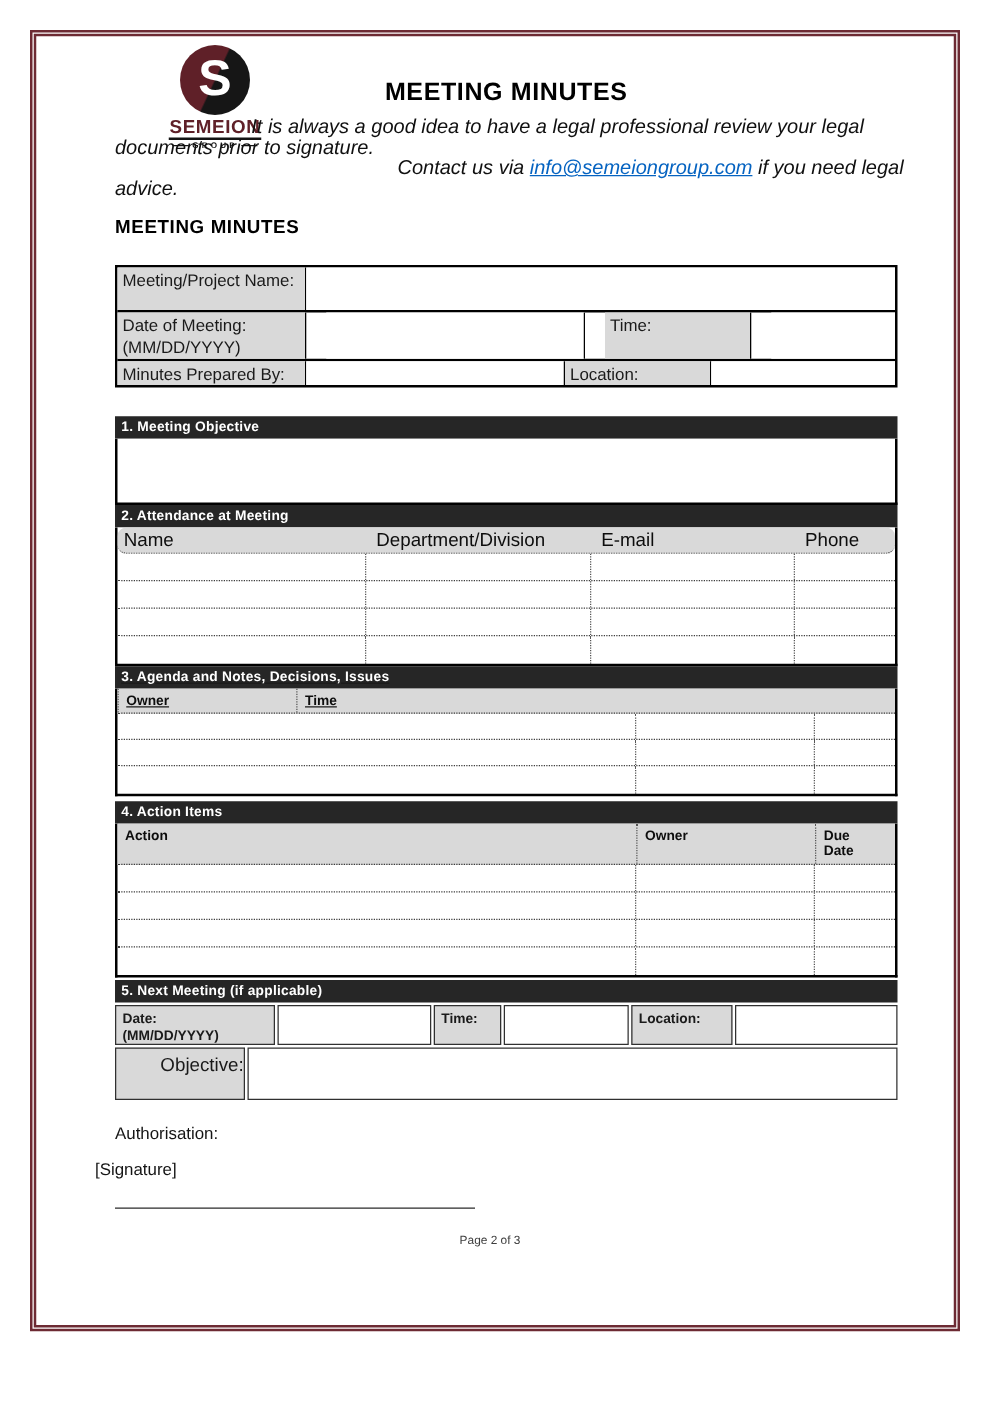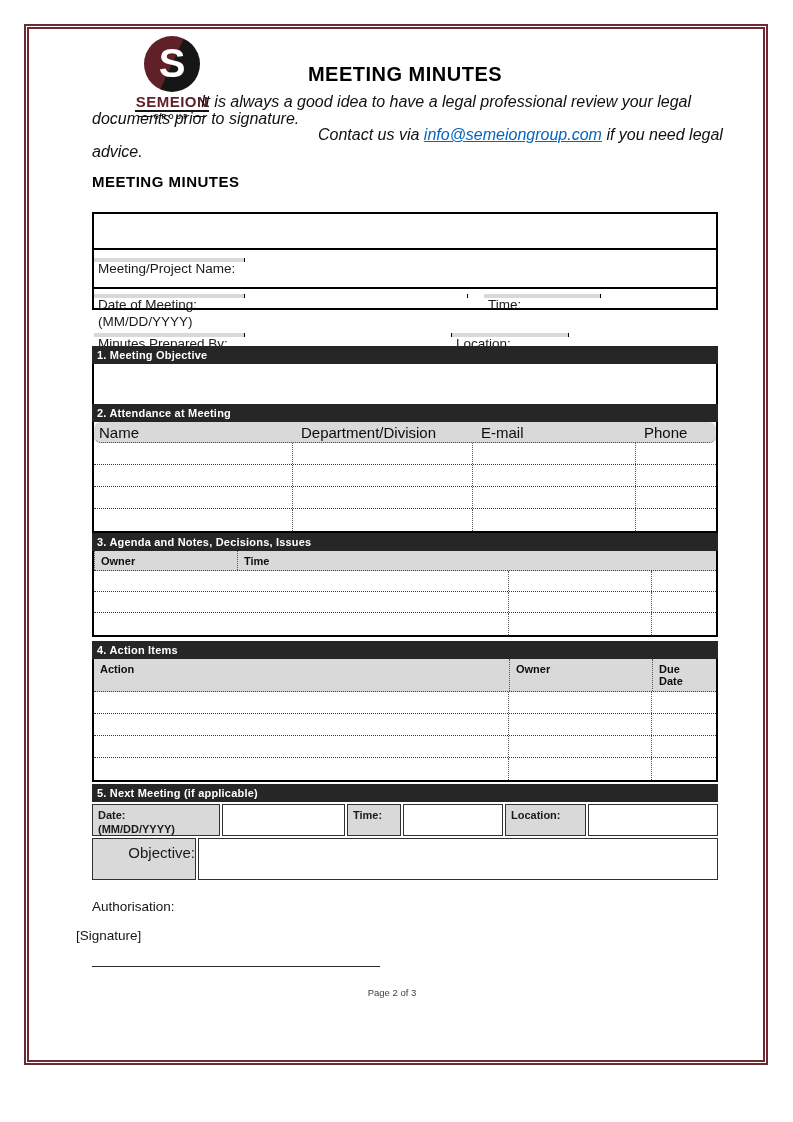--- a/index.html
+++ b/index.html
@@ -31,21 +31,21 @@
   .logo-group .txt{font-size:6.5px;font-weight:bold;letter-spacing:2.5px;color:#141414;}
   
   .title{left:92px;top:63px;width:626px;text-align:center;font-size:20px;font-weight:bold;letter-spacing:0.5px;color:#000;}
   .intro{font-style:italic;font-size:16px;color:#101010;white-space:nowrap;}
   .h2{left:92px;top:173px;font-size:15px;font-weight:bold;letter-spacing:0.5px;color:#000;}
   a.maillink{color:#0563c1;text-decoration:underline;}
   
   .t1{left:92px;top:212px;width:626px;border:2px solid #000;box-sizing:border-box;background:#fff;}
   .t1 .row{display:flex;box-sizing:border-box;}
   .t1 .row + .row{border-top:2px solid #000;}
-  .t1 .cell{box-sizing:border-box;padding:2px 4px;font-size:13.5px;line-height:1.28;margin-top:44px;}
+  .t1 .cell{box-sizing:border-box;padding:2px 4px;font-size:13.5px;line-height:1.28;}
   .t1 .lbl{background:#d9d9d9;border-right:1px solid #000;}
   .t1 .val{background:#fff;}
   
   .bar{height:18px;line-height:18px;background:#262626;color:#fff;font-size:11px;font-weight:bold;padding-left:5px;letter-spacing:0.2px;box-sizing:border-box;}
   .sec{left:92px;width:626px;box-sizing:border-box;}
   .sec-body{border:2px solid #000;border-top:none;box-sizing:border-box;background:#fff;}
   
   .grayhead{background:#d9d9d9;display:flex;box-sizing:border-box;border-bottom:1px dotted #3c3c3c;}
   .grayhead .hc{box-sizing:border-box;}
   .hc-lg{font-size:15px;padding:2px 0 0 8px;color:#0d0d0d;}
@@ -104,21 +104,21 @@
     <div class="cell val" style="flex:1;"></div>
   </div>
   <div class="row" style="height:21px;">
     <div class="cell lbl" style="width:151px;">Minutes Prepared By:</div>
     <div class="cell val" style="width:207px;border-right:1px solid #000;"></div>
     <div class="cell lbl" style="width:117px;">Location:</div>
     <div class="cell val" style="flex:1;"></div>
   </div>
 </div>
 
-<div class="abs sec" style="top:346px;border-radius:30px;">
+<div class="abs sec" style="top:333px;border-radius:30px;">
   <div class="bar">1. Meeting Objective</div>
   <div class="sec-body" style="height:53px;"></div>
 </div>
 
 <div class="abs sec" style="top:404px;">
   <div class="bar">2. Attendance at Meeting</div>
   <div class="sec-body">
     <div class="grayhead" style="height:21px;border-radius:7px;">
       <div class="hc hc-lg" style="width:199px;padding-left:5px;">Name</div>
       <div class="hc hc-lg" style="width:180px;">Department/Division</div>
@@ -145,21 +145,21 @@
     </div>
     <div class="drow last" style="height:22px;">
       <div class="dcell" style="width:199px;"></div>
       <div class="dcell" style="width:180px;"></div>
       <div class="dcell" style="width:163px;"></div>
       <div class="dcell lastcol" style="flex:1;"></div>
     </div>
   </div>
 </div>
 
-<div class="abs sec" style="top:533px;">
+<div class="abs sec" style="top:533px;text-decoration:underline;">
   <div class="bar">3. Agenda and Notes, Decisions, Issues</div>
   <div class="sec-body">
     <div class="grayhead" style="height:20px;">
       <div class="hc hc-sm" style="width:143px;border-left:1px dotted #555;">Owner</div>
       <div class="hc hc-sm" style="flex:1;border-left:1px dotted #555;">Time</div>
     </div>
     <div class="drow" style="height:21px;">
       <div class="dcell" style="width:415px;"></div>
       <div class="dcell" style="width:143px;"></div>
       <div class="dcell lastcol" style="flex:1;"></div>

